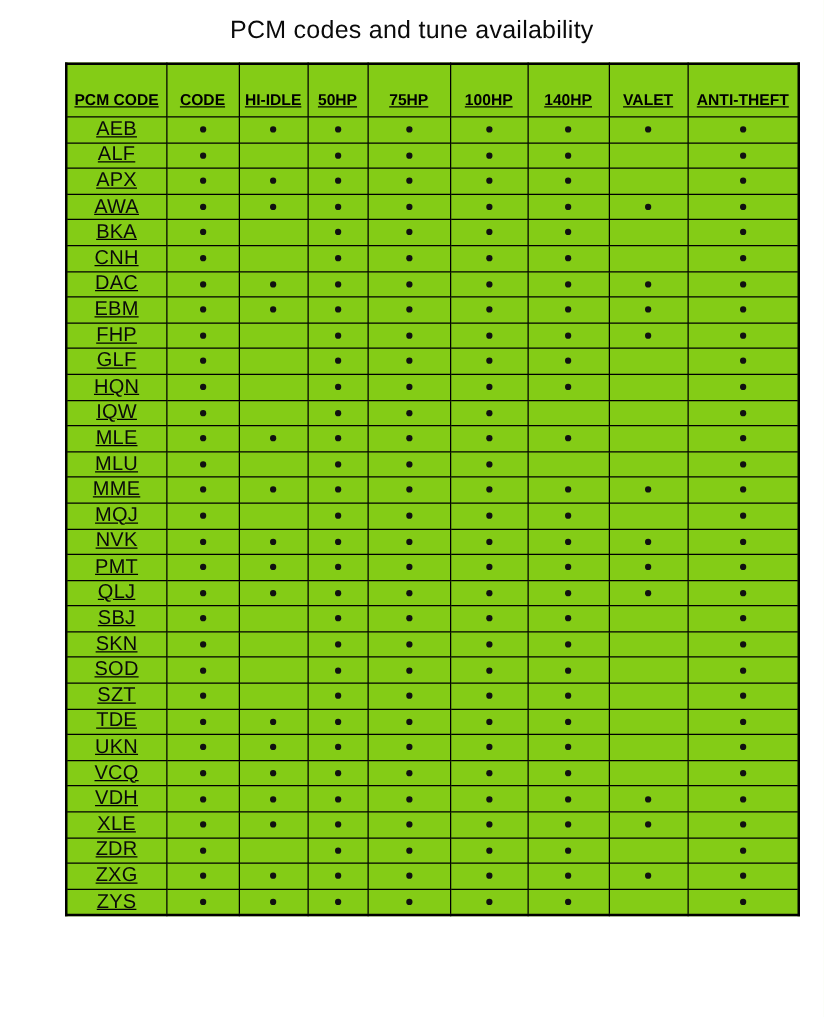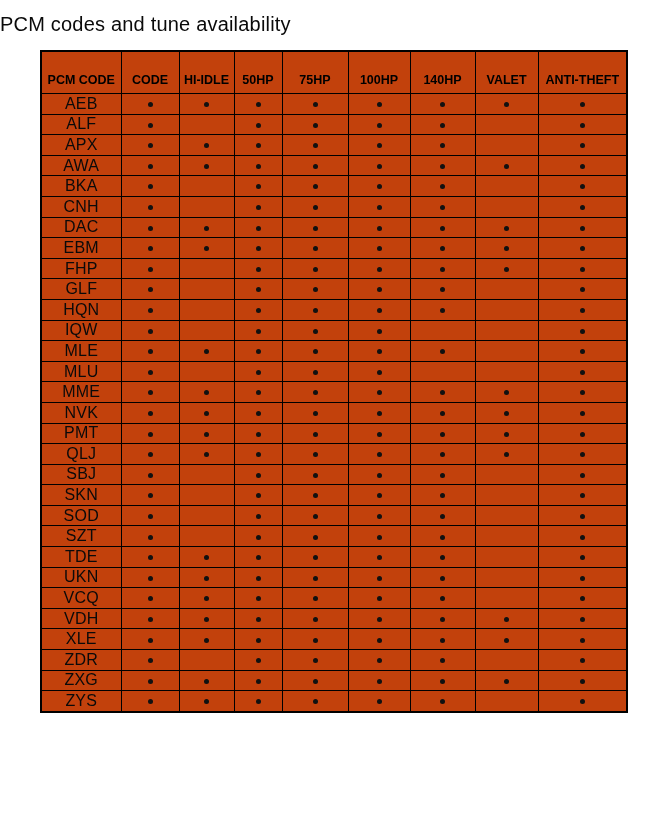--- a/index.html
+++ b/index.html
@@ -14,33 +14,35 @@
   .page {
     position: relative;
     width: 659px;
     height: 815px;
     background: #ffffff;
     overflow: hidden;
   }
   .title {
     margin: 0;
     padding-top: 13px;
+    text-align: center;
     font-size: 20px;
     font-weight: 400;
     letter-spacing: 0.2px;
     color: #0a0a0a;
   }
   table.avail {
     position: absolute;
-    left: 40px;
+    left: 52px;
     top: 50px;
     width: 586px;
     border-collapse: collapse;
     table-layout: fixed;
-    background: #c2410c;
+    background: #84cc16;
+    text-decoration: underline;
   }
   table.avail, table.avail th, table.avail td {
     border: 1px solid #000000;
   }
   table.avail {
     border: 2px solid #000000;
   }
   table.avail th {
     font-size: 12.5px;
     font-weight: 700;
@@ -266,20 +268,31 @@
           <td><span class="dot"></span></td>
           <td><span class="dot"></span></td>
           <td><span class="dot"></span></td>
           <td><span class="dot"></span></td>
           <td><span class="dot"></span></td>
           <td><span class="dot"></span></td>
           <td><span class="dot"></span></td>
           <td><span class="dot"></span></td>
         </tr>
         <tr>
+          <td class="code">MQJ</td>
+          <td><span class="dot"></span></td>
+          <td></td>
+          <td><span class="dot"></span></td>
+          <td><span class="dot"></span></td>
+          <td><span class="dot"></span></td>
+          <td><span class="dot"></span></td>
+          <td></td>
+          <td><span class="dot"></span></td>
+        </tr>
+        <tr>
           <td class="code">NVK</td>
           <td><span class="dot"></span></td>
           <td><span class="dot"></span></td>
           <td><span class="dot"></span></td>
           <td><span class="dot"></span></td>
           <td><span class="dot"></span></td>
           <td><span class="dot"></span></td>
           <td><span class="dot"></span></td>
           <td><span class="dot"></span></td>
         </tr>

